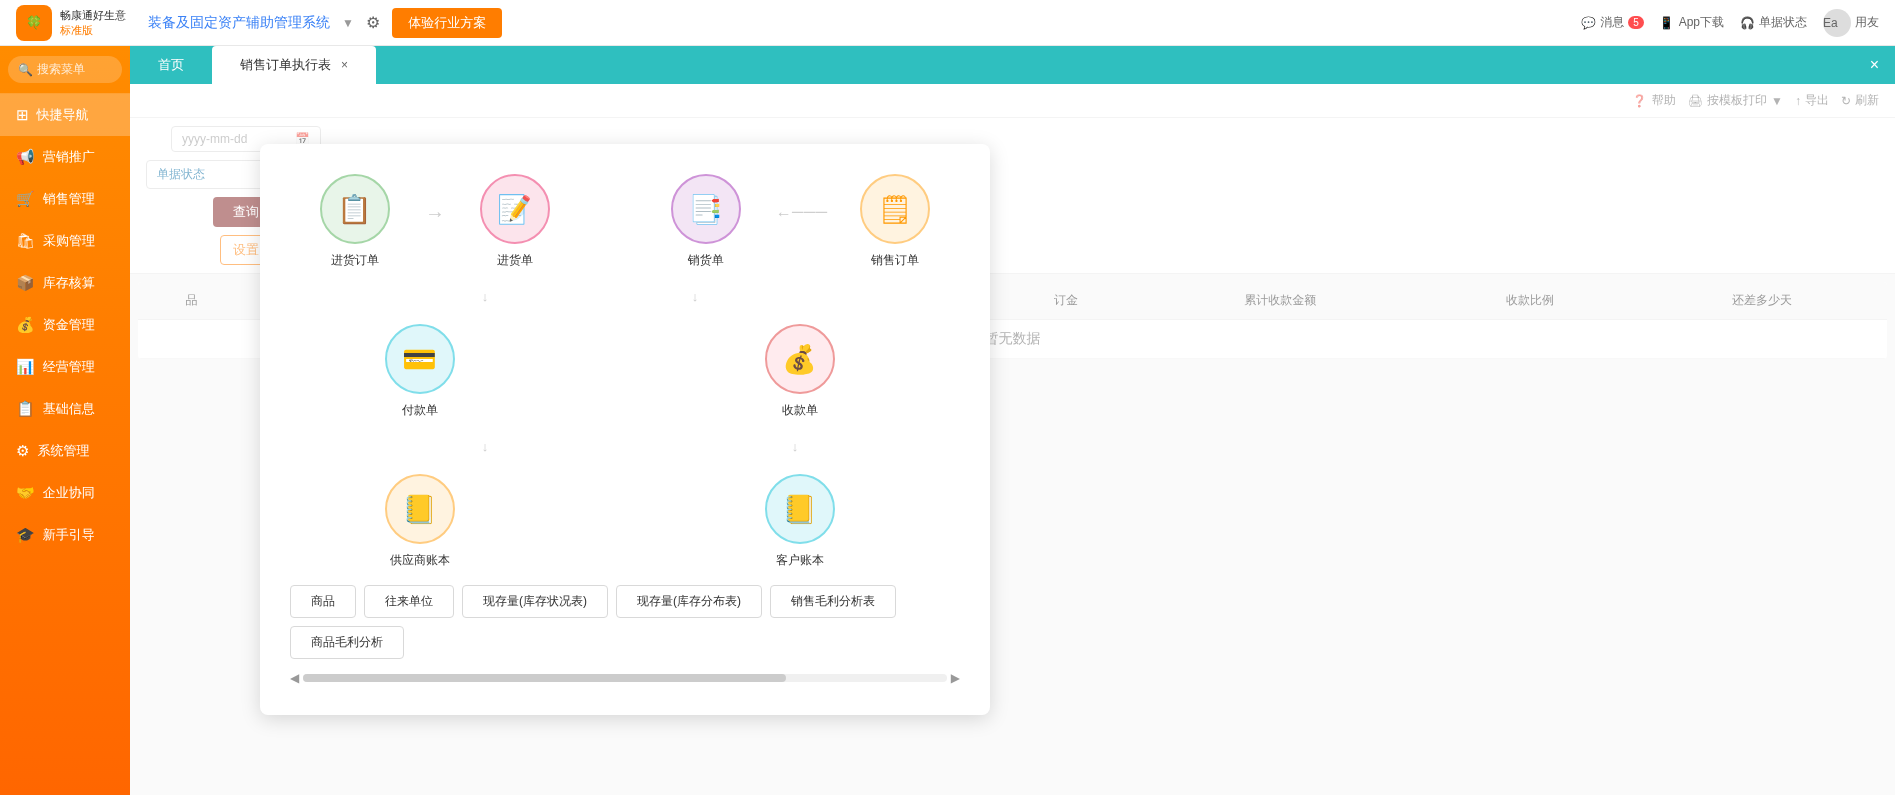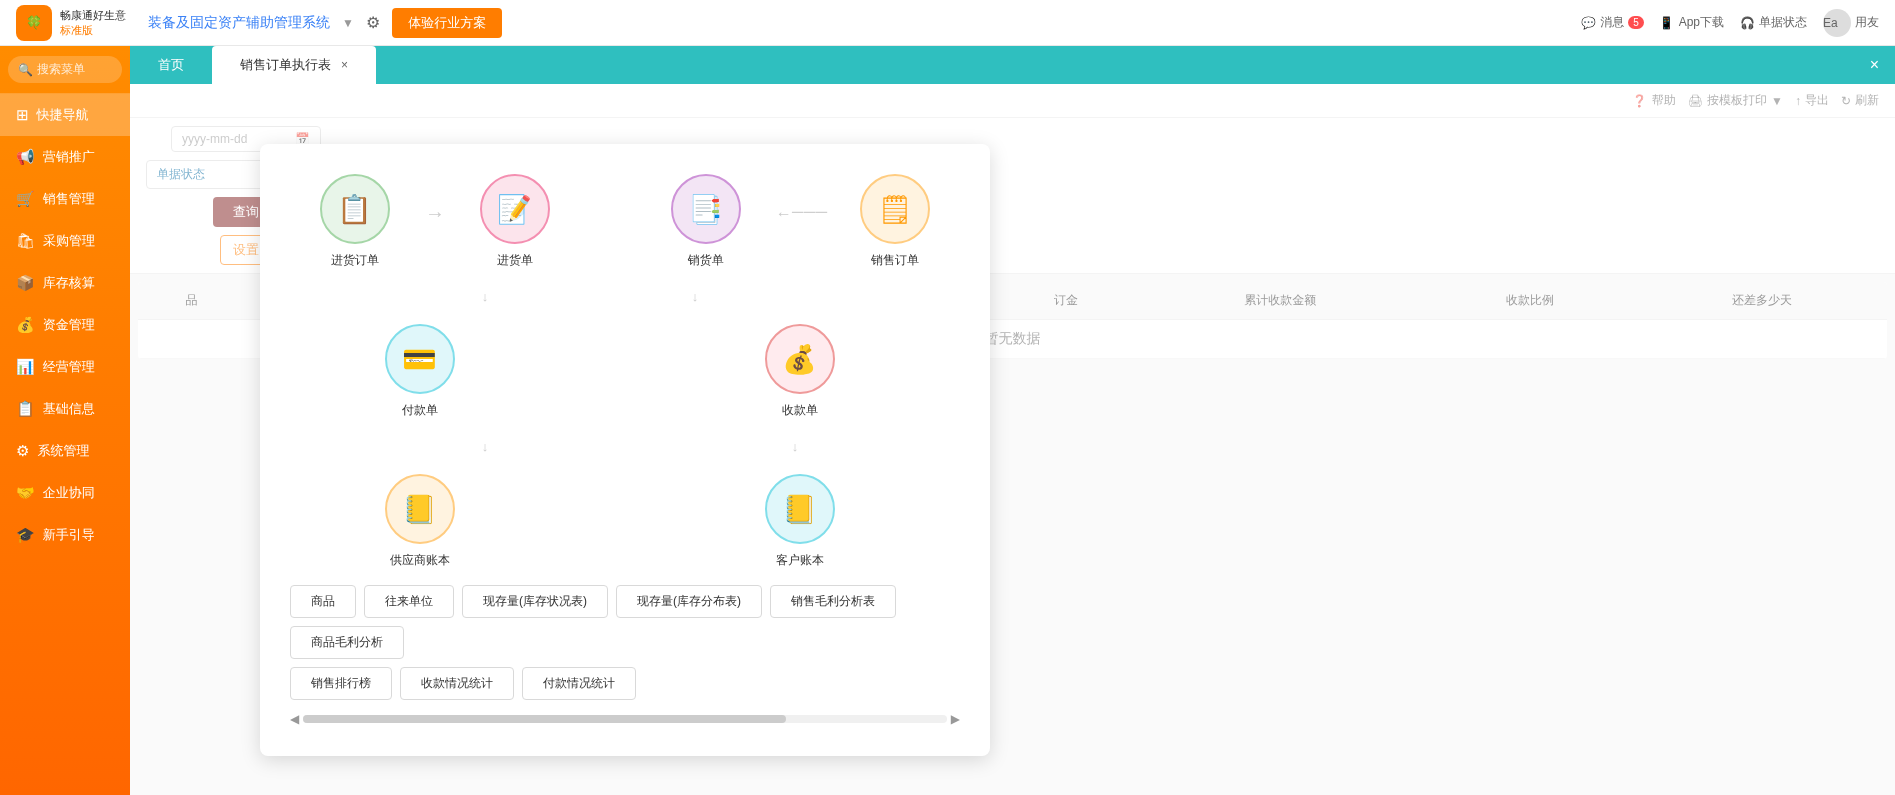--- a/index.html
+++ b/index.html
@@ -375,25 +375,20 @@
 
             <div class="common-section">
               <div class="common-buttons">
                 <button class="common-btn">商品</button>
                 <button class="common-btn">往来单位</button>
                 <button class="common-btn">现存量(库存状况表)</button>
                 <button class="common-btn">现存量(库存分布表)</button>
                 <button class="common-btn">销售毛利分析表</button>
                 <button class="common-btn">商品毛利分析</button>
               </div>
-              <div class="common-buttons" style="margin-top: 8px;">
-                <button class="common-btn">销售排行榜</button>
-                <button class="common-btn">收款情况统计</button>
-                <button class="common-btn">付款情况统计</button>
-              </div>
             </div>
 
             <div class="modal-scroll-arrows" style="margin-top:12px; align-items:center;">
               <span class="scroll-arrow">◀</span>
               <div class="modal-scrollbar" style="flex:1; margin: 0 4px;">
                 <div class="modal-scrollbar-thumb"></div>
               </div>
               <span class="scroll-arrow">▶</span>
             </div>
           </div>

